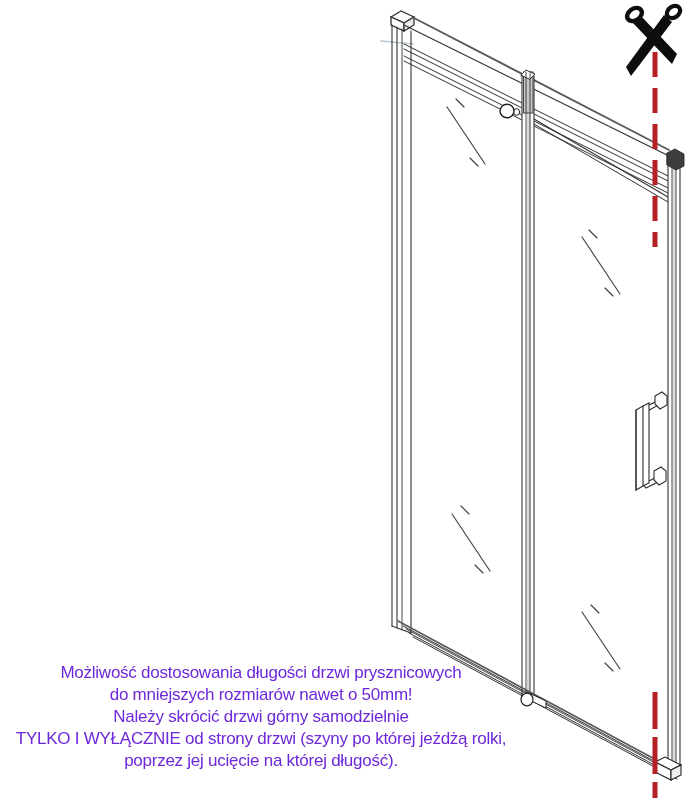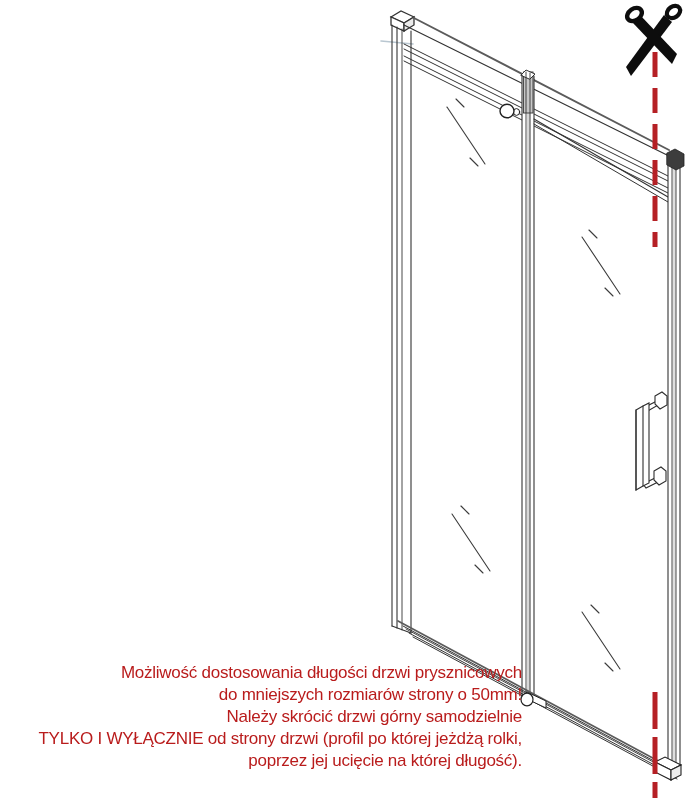--- a/index.html
+++ b/index.html
@@ -6,22 +6,22 @@
   * { margin: 0; padding: 0; box-sizing: border-box; }
   html, body { width: 689px; height: 798px; background: #ffffff; overflow: hidden; }
   body { position: relative; font-family: "Liberation Sans", sans-serif; }
   .stage { position: absolute; inset: 0; }
   svg.diagram { position: absolute; left: 0; top: 0; width: 689px; height: 798px; display: block; }
   .caption {
     position: absolute;
     left: 0;
     top: 662px;
     width: 522px;
-    text-align: right;
-    color: #b91c1c;
+    text-align: center;
+    color: #6d28d9;
     font-size: 17px;
     line-height: 22px;
     letter-spacing: -0.25px;
     white-space: nowrap;
   }
   .caption .ln { display: block; }
 </style>
 </head>
 <body>
 
@@ -141,19 +141,19 @@
       <ellipse cx="634.5" cy="14.5" rx="8" ry="5.8" stroke="#0d0d0d" stroke-width="4.4" transform="rotate(-35 634.5 14.5)"></ellipse>
       <ellipse cx="673.5" cy="12" rx="7.2" ry="5.4" stroke="#0d0d0d" stroke-width="4.2" transform="rotate(-35 673.5 12)"></ellipse>
     </g>
 
     <path d="M655,52 L655,247" stroke="var(--accent)" stroke-width="5" stroke-dasharray="25 11" stroke-linecap="butt"></path>
     <path d="M655,692 L655,798" stroke="var(--accent)" stroke-width="5" stroke-dasharray="37 8" stroke-linecap="butt"></path>
   </svg>
 
   <div class="caption">
     <span class="ln">Możliwość dostosowania długości drzwi prysznicowych</span>
-    <span class="ln">do mniejszych rozmiarów strony o 50mm!</span>
+    <span class="ln">do mniejszych rozmiarów nawet o 50mm!</span>
     <span class="ln">Należy skrócić drzwi górny samodzielnie</span>
-    <span class="ln">TYLKO I WYŁĄCZNIE od strony drzwi (profil po której jeżdżą rolki,</span>
+    <span class="ln">TYLKO I WYŁĄCZNIE od strony drzwi (szyny po której jeżdżą rolki,</span>
     <span class="ln">poprzez jej ucięcie na której długość).</span>
   </div>
 
 </div>
 
 </body></html>

